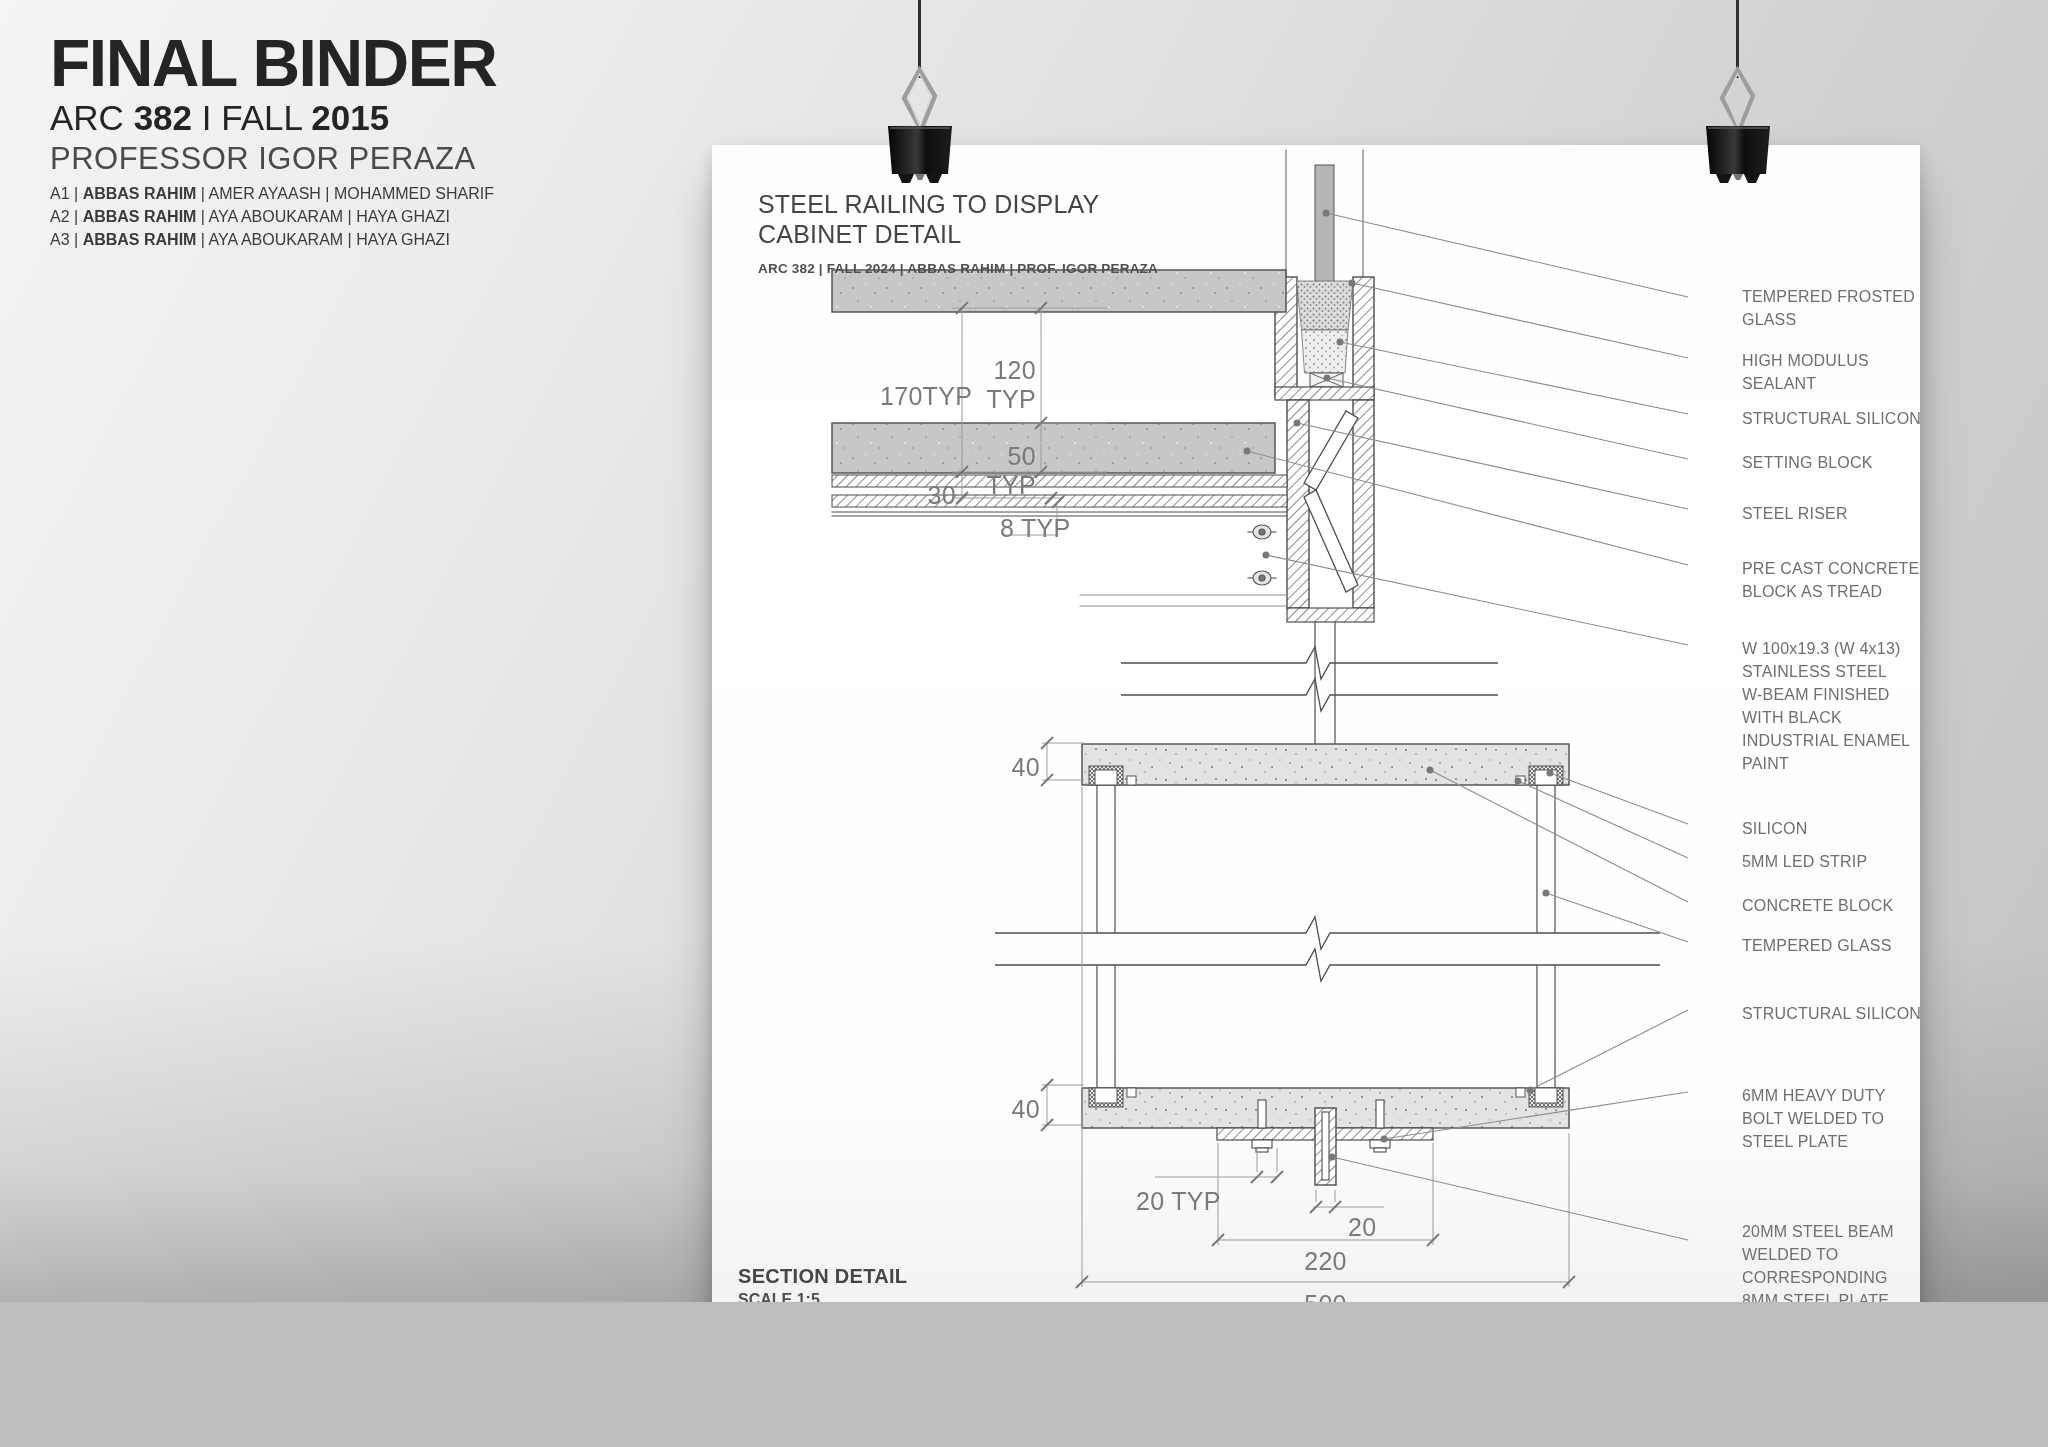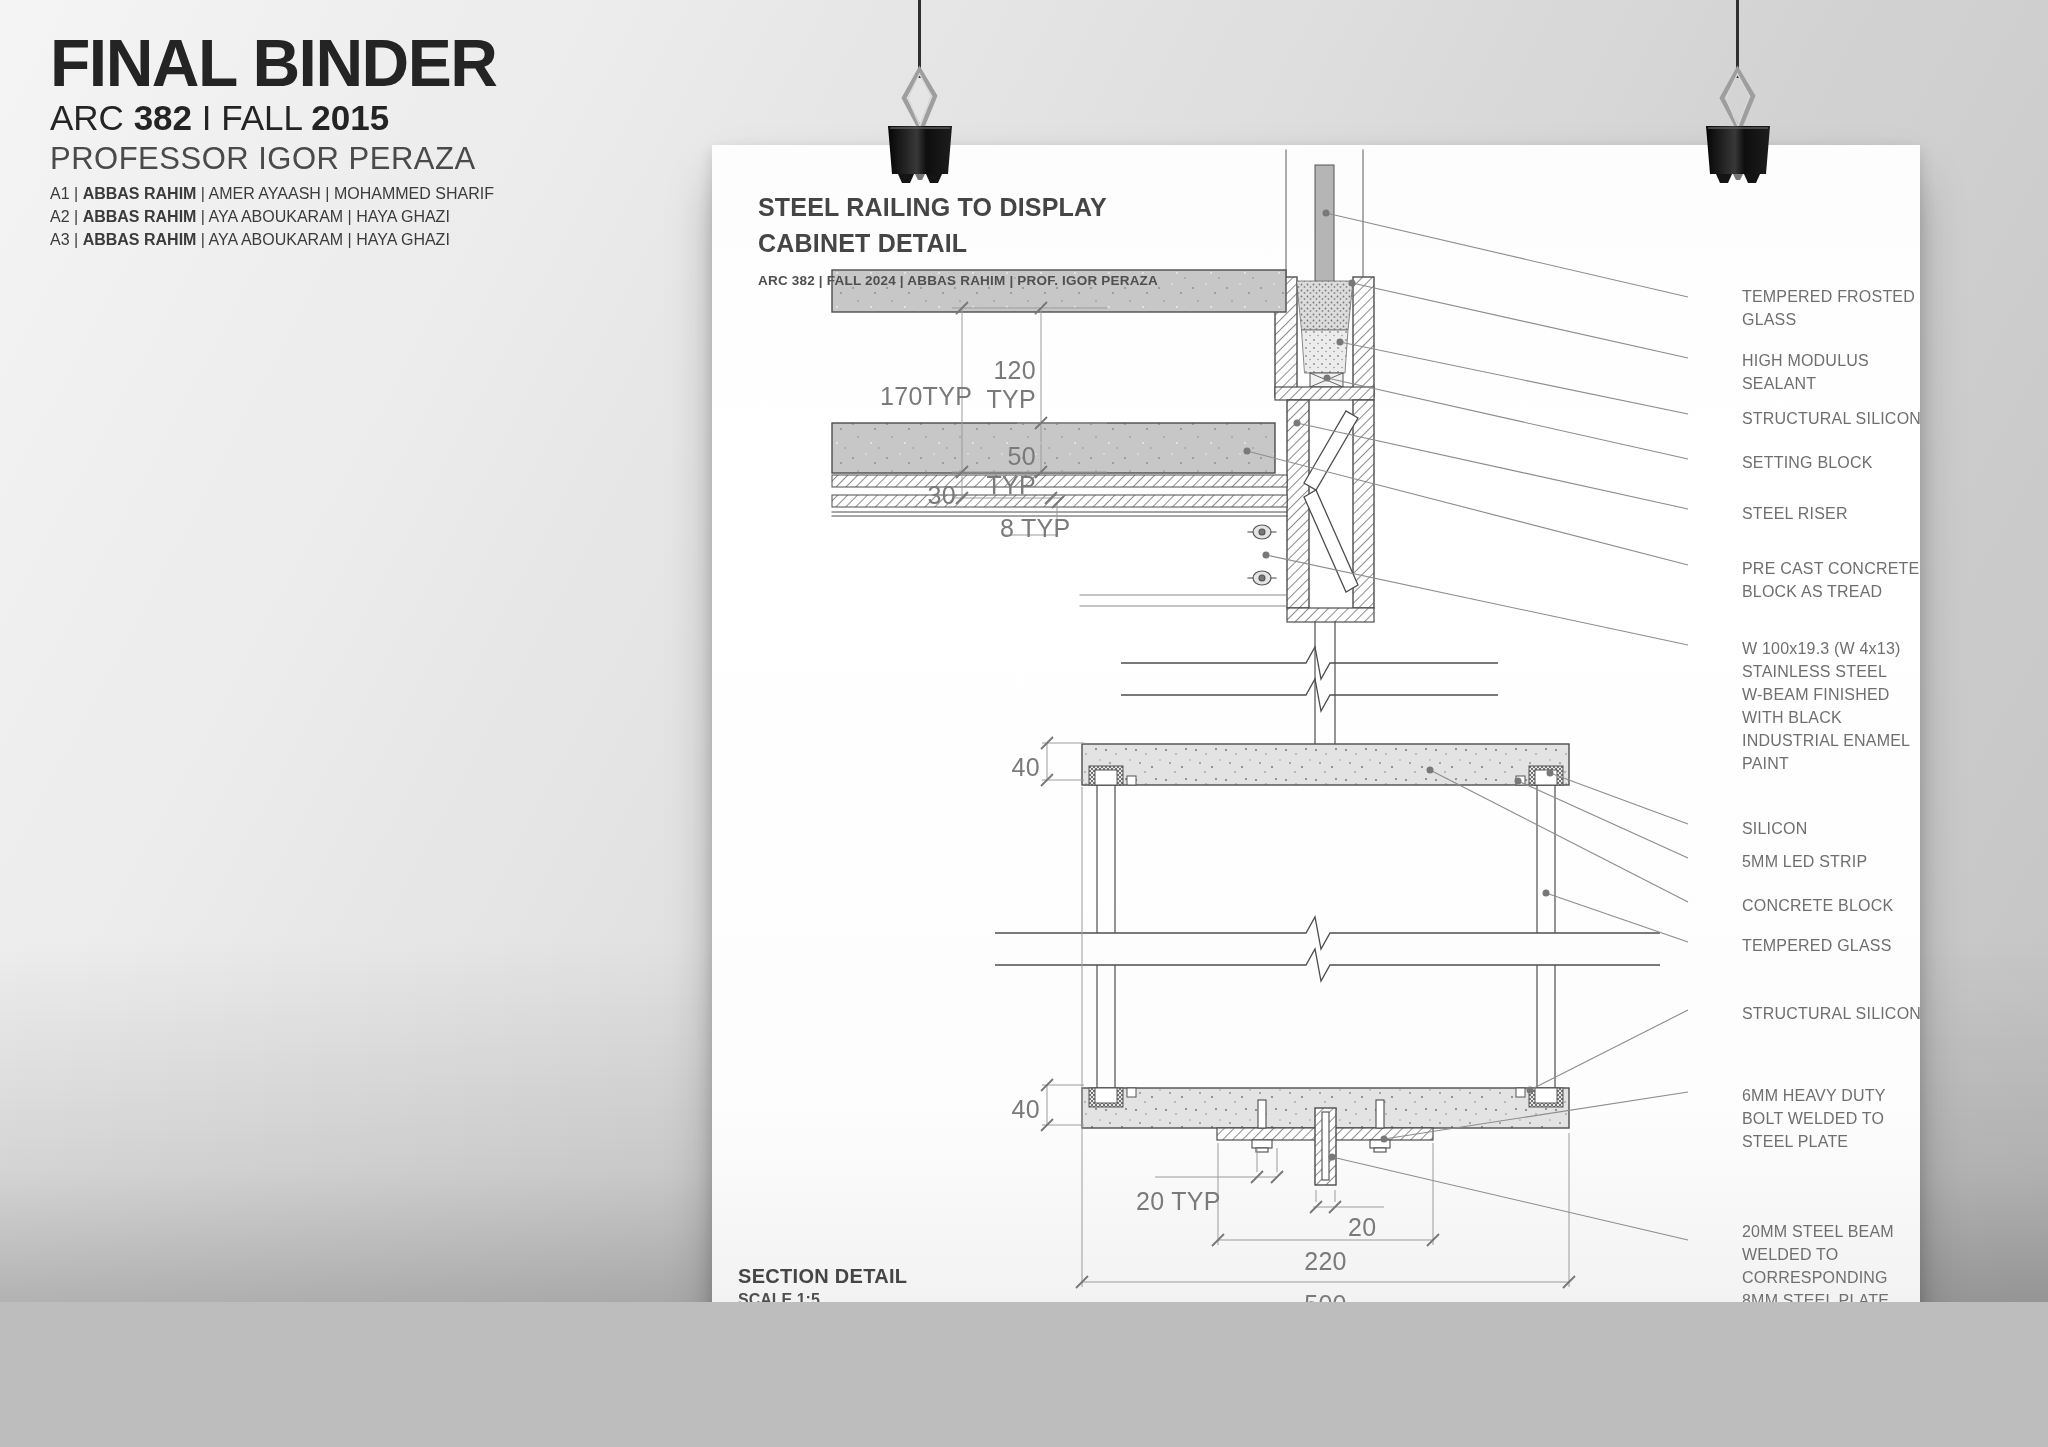--- a/index.html
+++ b/index.html
@@ -15,21 +15,21 @@
   .hb-sub .rg{font-weight:400;text-align:right;} .hb-sub .bd{font-weight:800;}
   .hb-prof{font-size:31px;line-height:38px;font-weight:400;color:#4a4a4a;letter-spacing:.5px;}
   .hb-teams{margin-top:4px;font-size:16px;line-height:23px;color:#3b3b3b;}
   .team-line{white-space:pre;} .team-line .bd{font-weight:700;}
   
   .paper{position:absolute;left:712px;top:145px;width:1208px;height:1207px;
     background:linear-gradient(180deg,#fdfdfd 0%,#ffffff 30%,#fdfdfd 80%,#f0f0f0 99%,#dcdcdc 100%);
     box-shadow:0 28px 48px -10px rgba(0,0,0,.38), 0 6px 14px rgba(0,0,0,.14);}
   .drawing-svg{position:absolute;left:0;top:0;}
   .pt{position:absolute;left:46px;top:44px;}
-  .pt-title{font-size:25px;line-height:36px;font-weight:700;color:#454545;white-space:pre-line;letter-spacing:.2px;}
+  .pt-title{font-size:25px;line-height:30px;font-weight:400;color:#454545;white-space:pre-line;letter-spacing:.2px;}
   .pt-sub{margin-top:12px;font-size:13.5px;font-weight:700;color:#4f4f4f;letter-spacing:.2px;}
   .sec{position:absolute;left:26px;top:1120px;}
   .sec-t{font-size:20px;font-weight:700;color:#454545;letter-spacing:.3px;}
   .sec-s{font-size:16px;font-weight:700;color:#4f4f4f;margin-top:3px;}
   .label{position:absolute;left:988px;width:224px;font-size:16px;line-height:23px;color:#6f6f6f;white-space:pre-line;letter-spacing:.2px;margin-left:42px;}
   .dim{position:absolute;font-size:25px;color:#7a7a7a;letter-spacing:.3px;}
   .ra{text-align:right;} .ctr{text-align:center;}
   
   .clip{position:absolute;top:0;}
 </style>

